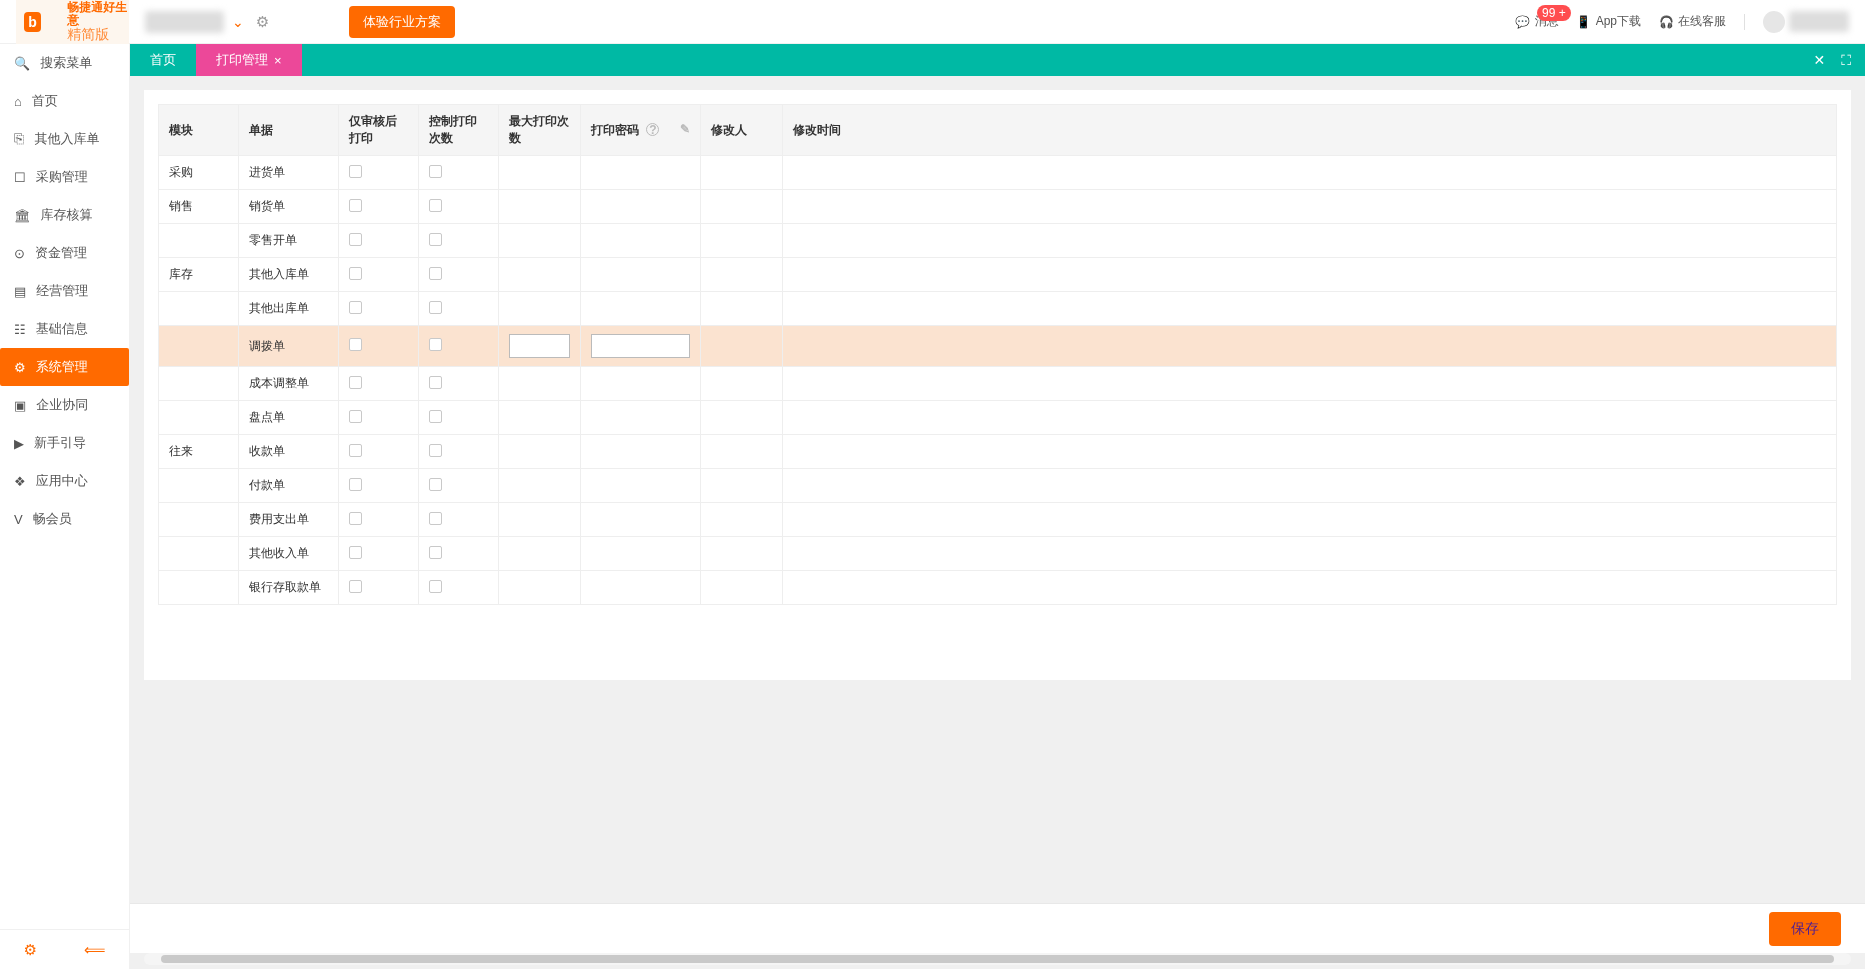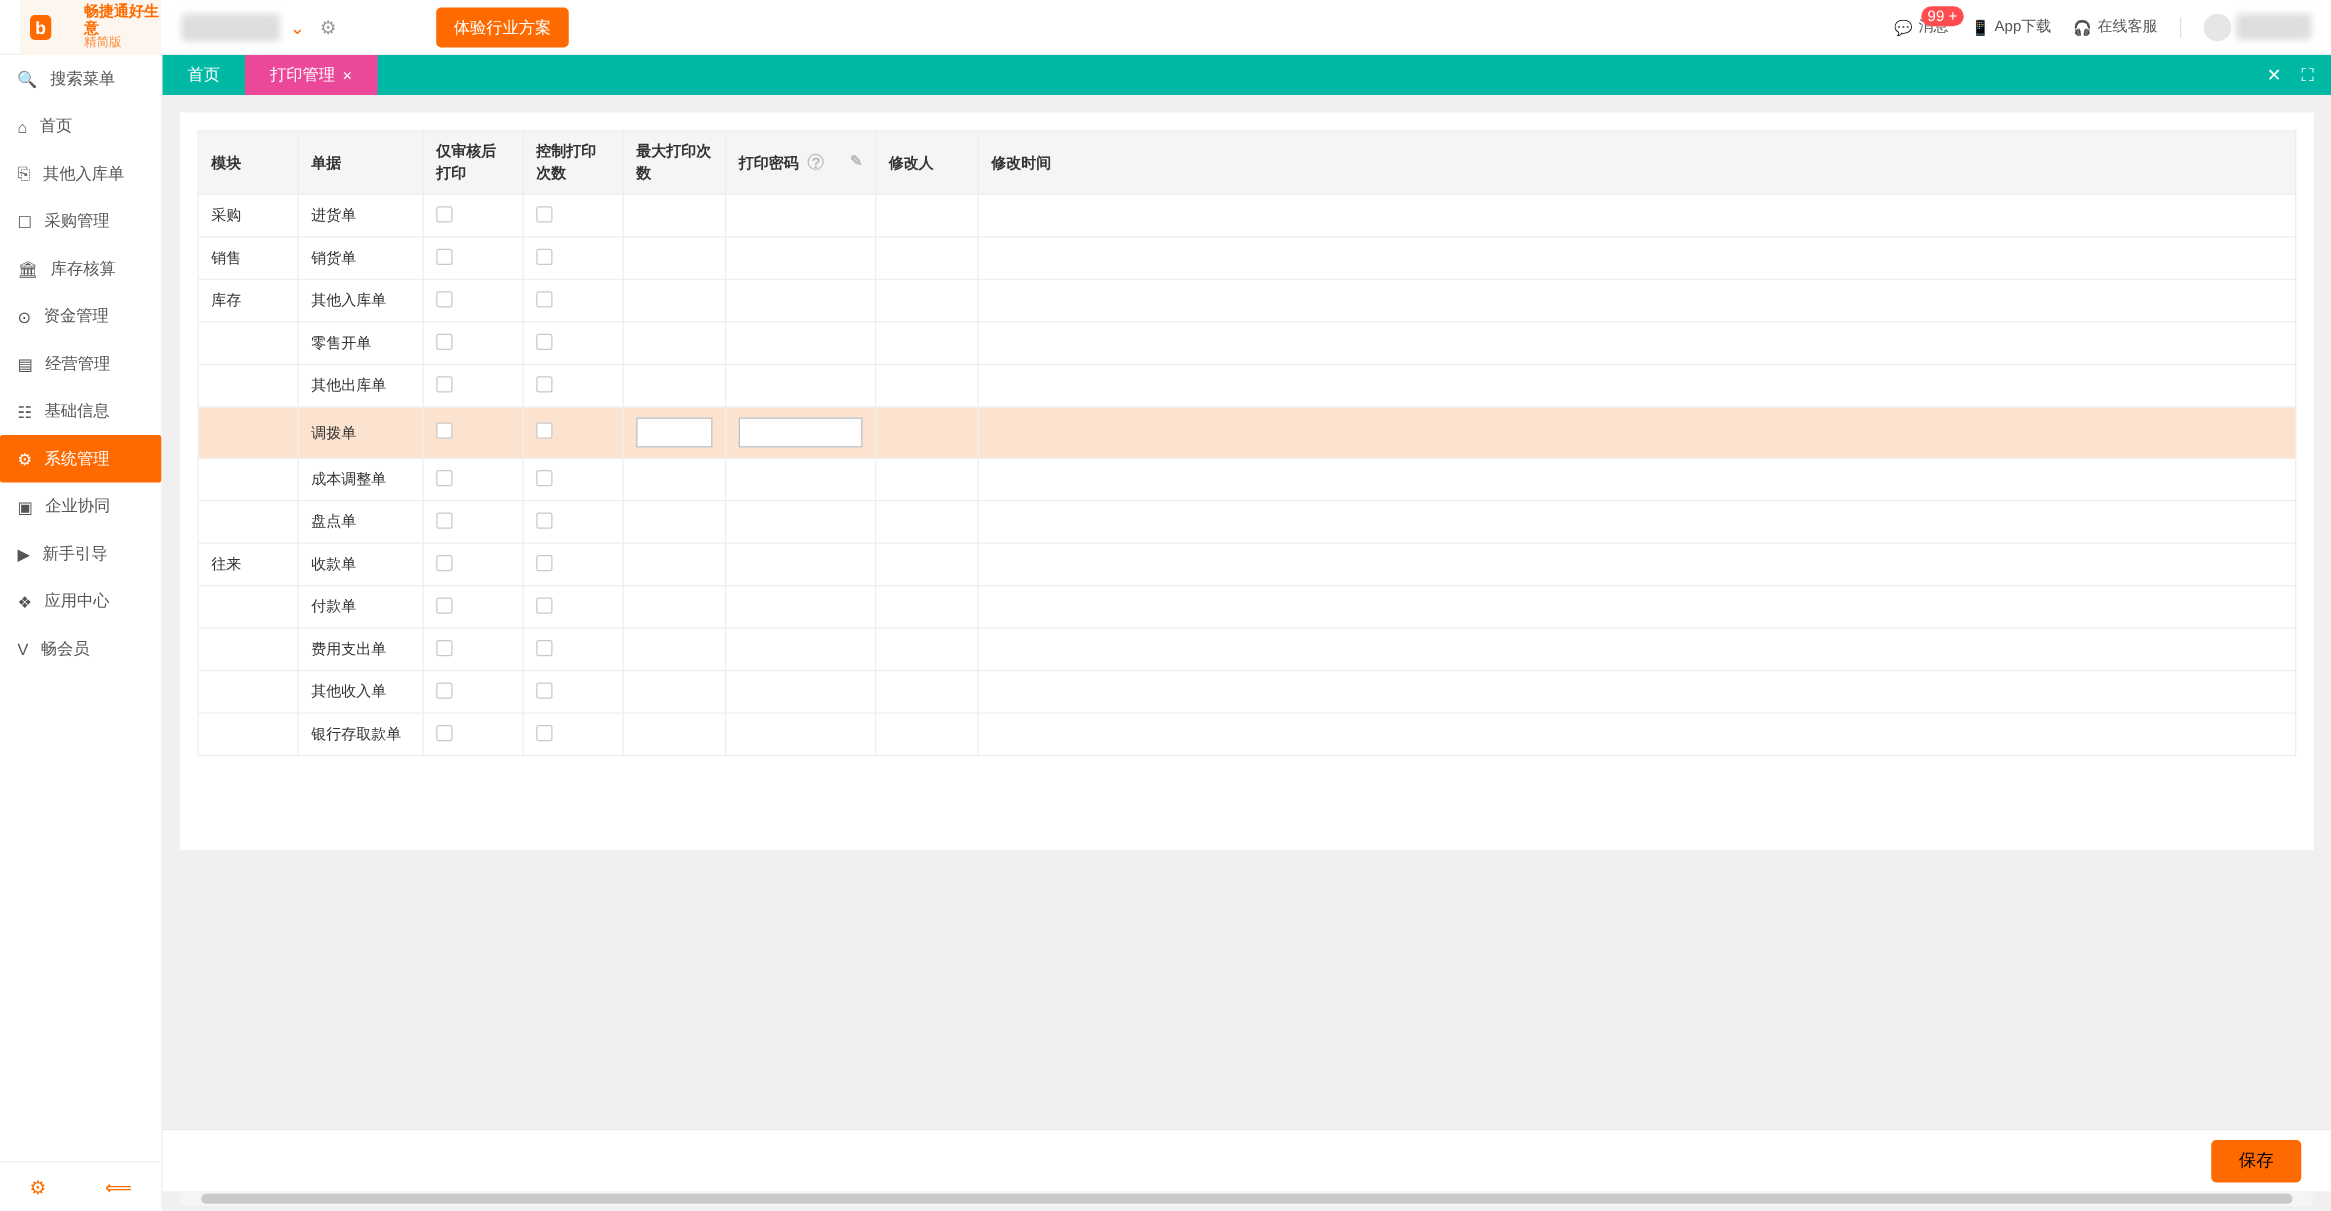--- a/index.html
+++ b/index.html
@@ -3,21 +3,21 @@
 <meta charset="utf-8">
 <style>
 * { margin: 0; padding: 0; box-sizing: border-box; }
 body { font-family: -apple-system, "Microsoft YaHei", sans-serif; font-size: 13px; color: #333; background: #fff; }
 
 
 .top-header { height: 44px; display: flex; align-items: center; padding: 0 16px; border-bottom: 1px solid #f0f0f0; }
 .logo-block { width: 113px; height: 44px; display: flex; align-items: center; background: #fdf6ee; padding-left: 8px; gap: 6px; }
 .logo-icon { width: 20px; height: 20px; background: #ff6a00; border-radius: 4px; display:flex; align-items:center; justify-content:center; color:#fff; font-weight:bold; font-size:14px; }
 .logo-text { font-size: 12px; color: #ff6a00; font-weight: 600; line-height: 1.1; margin-left: 20px; }
-.logo-text small { display:block; font-size:10px; color:#ff8c3a; font-weight:400; }
+.logo-text small { display:block; font-size:14px; color:#ff8c3a; font-weight:400; }
 .company-sel { margin-left: 16px; display:flex; align-items:center; gap:8px; color:#999; width: 190px; }
 .company-sel .placeholder { filter: blur(3px); background:#ddd; color:transparent; border-radius:3px; padding:2px 20px; }
 .chevron { color:#ff6a00; font-size:14px; }
 .gear-i { color:#999; font-size:15px; margin-left:4px; }
 .cta-btn { margin-left: 14px; background:#ff6a00; color:#fff; border:none; border-radius:4px; padding:7px 14px; font-size:13px; cursor:pointer; }
 .header-right { margin-left:auto; display:flex; align-items:center; gap:18px; color:#555; font-size:12px; }
 .hr-item { display:flex; align-items:center; gap:4px; position:relative; cursor:pointer; }
 .badge { position:absolute; top:-8px; right:-12px; background:#ff4d4f; color:#fff; font-size:12px; border-radius:8px; padding:1px 5px; }
 .avatar { width:22px; height:22px; background:#e6e6e6; border-radius:50%; }
 .user-blur { filter: blur(3px); background:#ddd; color:transparent; border-radius:3px; padding:2px 18px; }
@@ -53,21 +53,21 @@
 th { background:#f5f5f5; color:#333; font-weight:600; }
 col.c-module{width:80px;} col.c-doc{width:100px;} col.c-audit{width:80px;} col.c-ctrl{width:80px;} col.c-max{width:82px;} col.c-pwd{width:120px;} col.c-mod{width:82px;} col.c-time{width:auto;}
 .ck { width:13px; height:13px; display:inline-block; border:1px solid #c9c9c9; border-radius:2px; background:#fff; }
 tr.hl td { background:#fbe3d0;margin-left:44px; }
 tr.hl .cell-input { display:block; background:#fff; border:1px solid #bbb; height:24px; width:100%; padding:0 4px; }
 .help-i { color:#bbb; font-size:12px; margin-left:4px; border:1px solid #bbb; border-radius:50%; width:13px; height:13px; display:inline-flex; align-items:center; justify-content:center; }
 .edit-i { float:right; color:#bbb; font-size:12px; }
 
 
 .footer-bar { height:50px; background:#fff; border-top:1px solid #e8e8e8; display:flex; align-items:center; justify-content:flex-end; padding:0 24px; }
-.save-btn { background:#ff6a00; color:#000000; border:none; border-radius:4px; padding:8px 22px; font-size:14px; cursor:pointer; }
+.save-btn { background:#ff6a00; color:#4c1d95; border:none; border-radius:4px; padding:8px 22px; font-size:14px; cursor:pointer; }
 
 
 .hscroll { height:12px; background:#f5f5f5; margin:0 14px 4px; border-radius:6px; position:relative; }
 .hscroll .thumb { position:absolute; height:8px; background:#c9c9c9; border-radius:4px; top:2px; }
 </style>
 </head>
 <body>
 
 <div class="top-header">
   <div class="logo-block">
@@ -227,32 +227,32 @@
                 <td>销售</td>
                 <td>销货单</td>
                 <td><span class="ck"></span></td>
                 <td><span class="ck"></span></td>
                 <td></td>
                 <td></td>
                 <td></td>
                 <td></td>
               </tr>
               <tr>
+                <td></td>
+                <td>零售开单</td>
+                <td><span class="ck"></span></td>
+                <td><span class="ck"></span></td>
+                <td></td>
+                <td></td>
+                <td></td>
+                <td></td>
+              </tr>
+              <tr>
                 <td>库存</td>
                 <td>其他入库单</td>
-                <td><span class="ck"></span></td>
-                <td><span class="ck"></span></td>
-                <td></td>
-                <td></td>
-                <td></td>
-                <td></td>
-              </tr>
-              <tr>
-                <td></td>
-                <td>零售开单</td>
                 <td><span class="ck"></span></td>
                 <td><span class="ck"></span></td>
                 <td></td>
                 <td></td>
                 <td></td>
                 <td></td>
               </tr>
               <tr>
                 <td></td>
                 <td>其他出库单</td>

